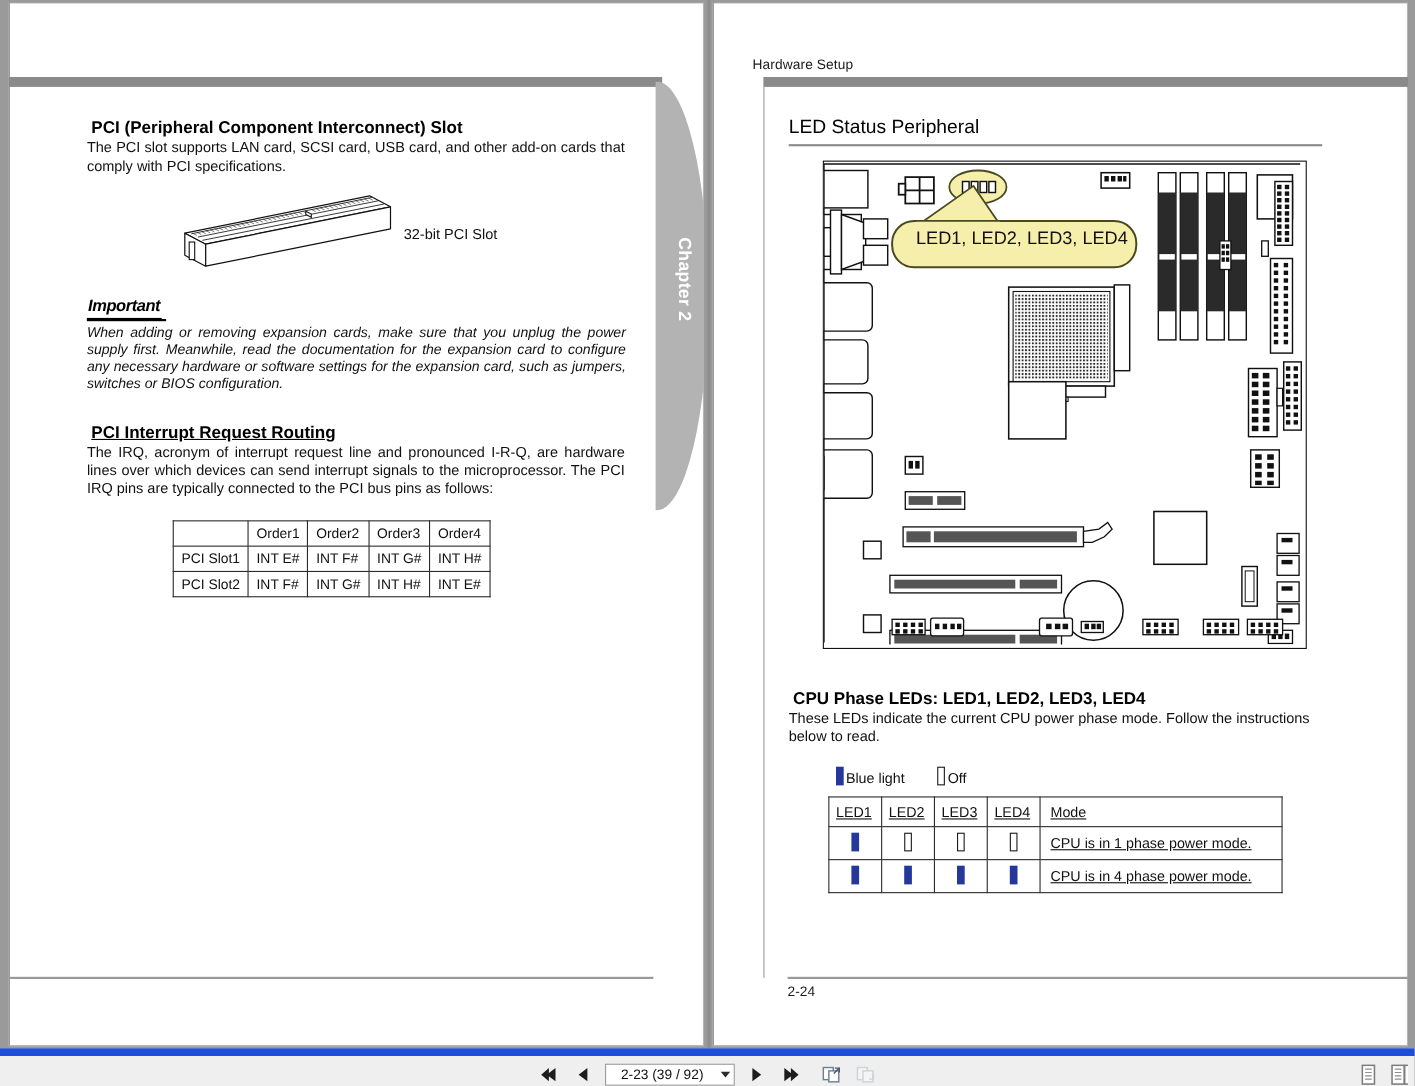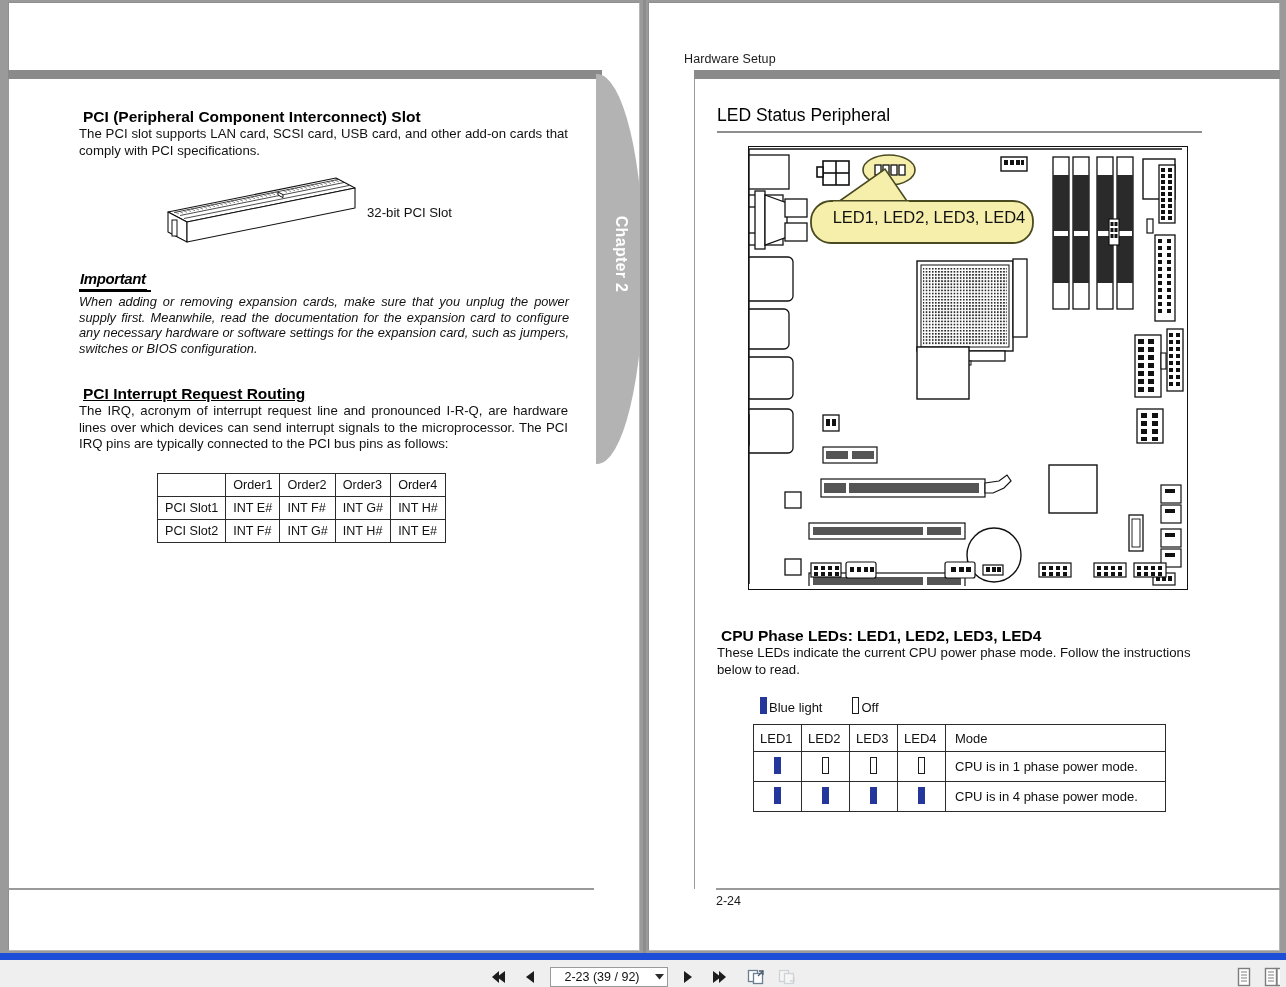--- a/index.html
+++ b/index.html
@@ -92,21 +92,21 @@
 
   #legend{position:absolute;left:760px;top:697px;font:13px/1 "Liberation Sans",sans-serif;color:#111;
           display:flex;align-items:center;gap:30px;}
   .legend-item{display:flex;align-items:flex-end;gap:2px;}
 
   .led-on{display:inline-block;width:7px;height:17px;background:#25379a;}
   .led-off{display:inline-block;width:7px;height:17px;background:#fff;border:1.2px solid #1a1a1a;box-sizing:border-box;}
 
   #led-table{position:absolute;left:753px;top:724px;border-collapse:collapse;background:#fff;
              font:13px/1 "Liberation Sans",sans-serif;color:#111;}
-  #led-table td{border:1px solid #2b2b2b;padding:5px 0;height:16px;text-align:center;}
+  #led-table td{border:1px solid #2b2b2b;padding:5px 0;height:16px;text-align:center;text-decoration:underline;}
   #led-table td.mode{text-align:left;padding-left:9px;width:210px;}
   #led-table td.ledcol{width:41px;}
   #led-table td.hdl{text-align:left;padding-left:6px;}
 
   
   #toolbar{position:absolute;left:0;top:953px;width:1286px;height:34px;
            background:#efefef;border-top:7px solid #1d4ed8;}
   #toolbar .inner{position:absolute;left:0;top:0;width:1286px;height:34px;display:flex;align-items:center;justify-content:center;gap:9px;}
   .tb-btn{width:22px;height:22px;display:flex;align-items:center;justify-content:center;
           color:#1c1c1c;}

